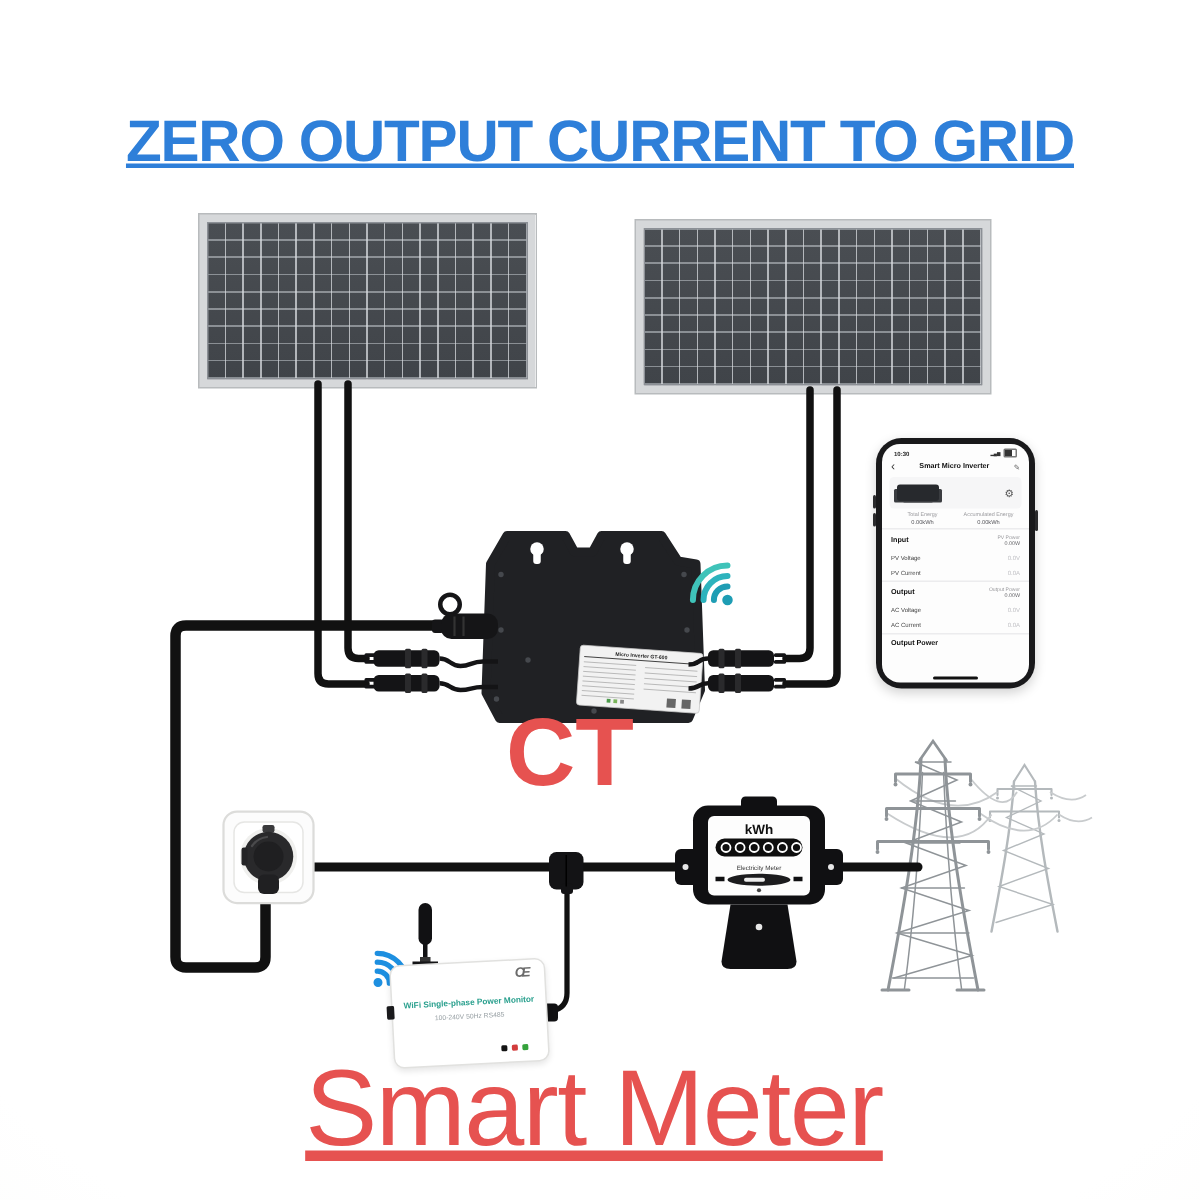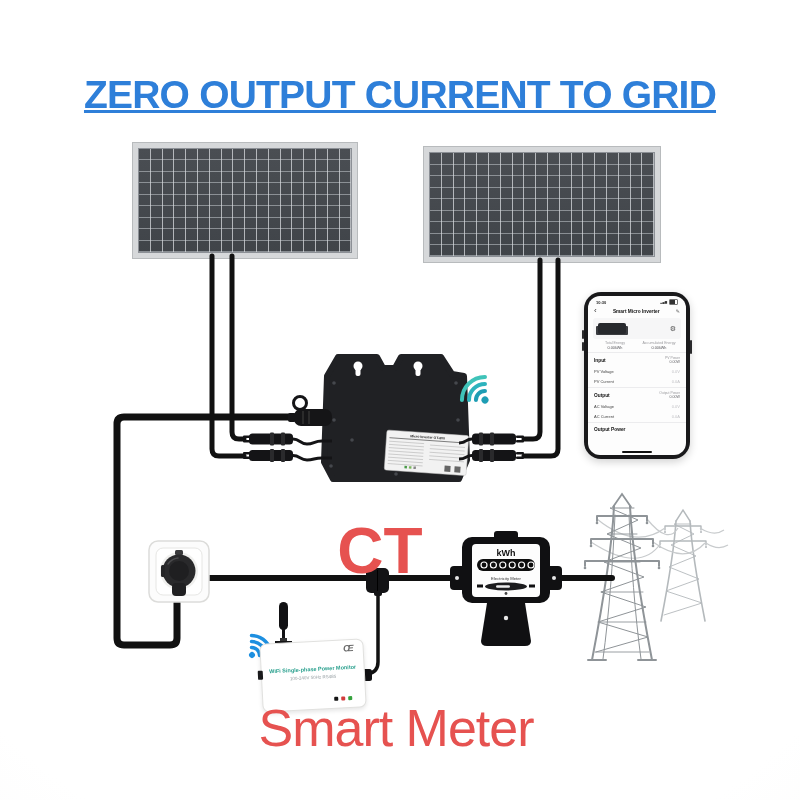--- a/index.html
+++ b/index.html
@@ -7,26 +7,26 @@
     position:relative;width:800px;height:800px;overflow:hidden;
     background:radial-gradient(130% 130% at 50% 40%, #ffffff 55%, #f4f3f1 100%);
     font-family:"Liberation Sans",sans-serif;
   }
   
   .headline{
     position:absolute;top:73px;left:0;width:100%;text-align:center;
     font-size:39px;font-weight:800;letter-spacing:-0.8px;color:#2e7fd9;text-decoration:underline;
   }
   .ct-label{
-    position:absolute;left:318px;top:514px;width:124px;text-align:center;
+    position:absolute;left:318px;top:464px;width:124px;text-align:center;
     font-size:64px;font-weight:700;color:#e65250;
   }
   .sm-label{
     position:absolute;left:60px;top:698px;width:672px;text-align:center;
-    font-size:52px;font-weight:500;color:#e65250;letter-spacing:-1px;
+    font-size:72px;font-weight:500;color:#e65250;letter-spacing:-1px;text-decoration:underline;
   }
   
   .panel{
     position:absolute;
     background:
       repeating-linear-gradient(90deg, rgba(216,219,223,.75) 0 1px, transparent 1px 11.8px),
       repeating-linear-gradient(180deg, rgba(186,191,196,.6) 0 1px, transparent 1px 11.5px),
       linear-gradient(180deg,#4a4e53,#404449);
     border:5px solid #d6d8da;
     box-shadow:0 0 0 1px #b8bbbd, inset 0 0 0 1px #8c9096;

